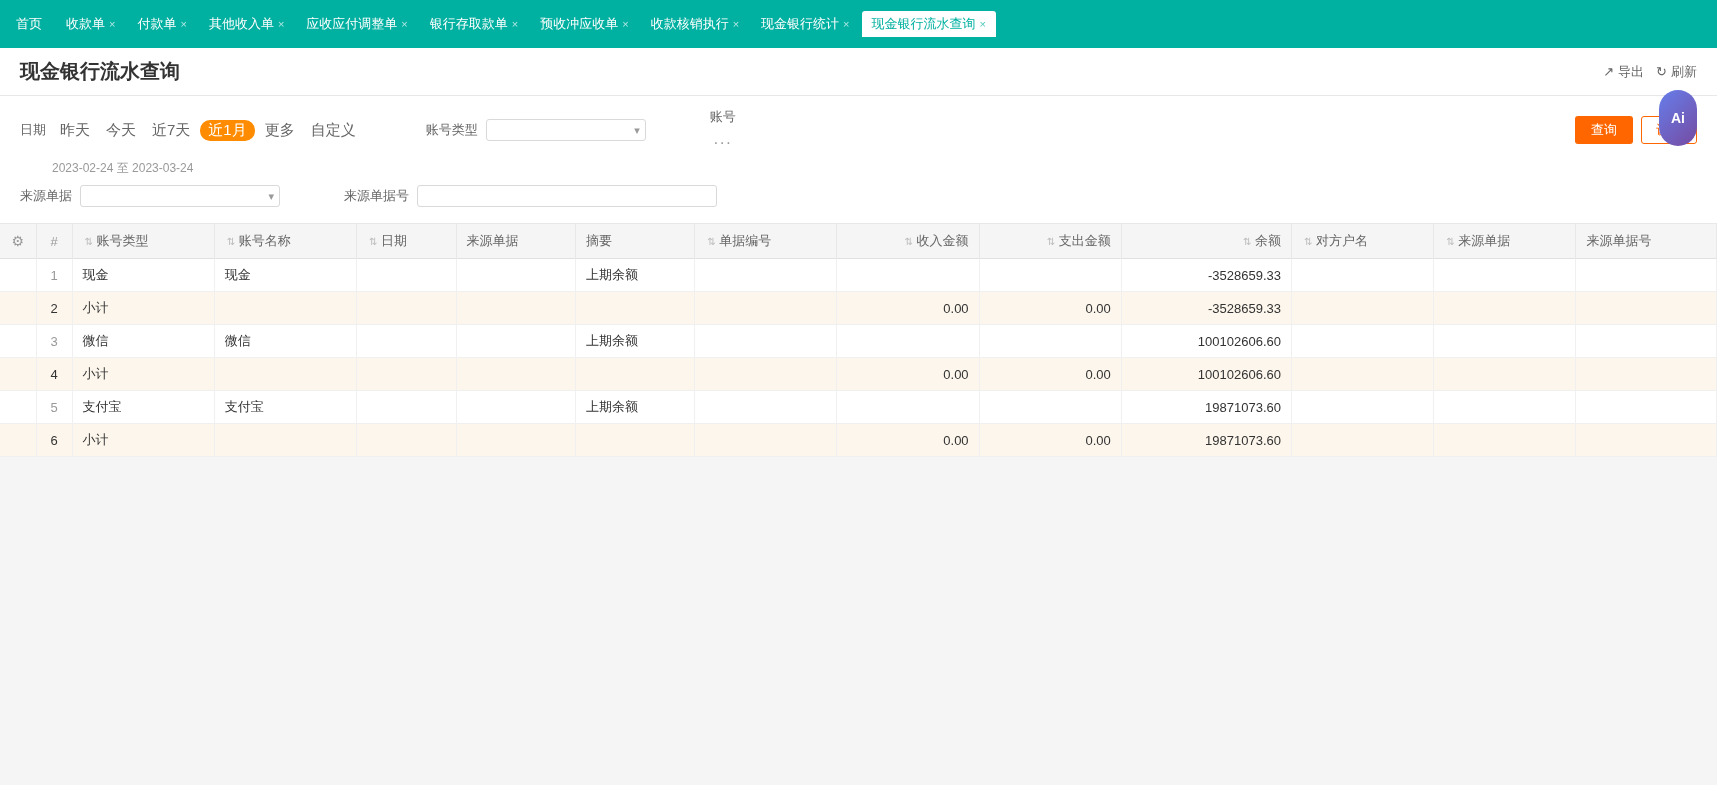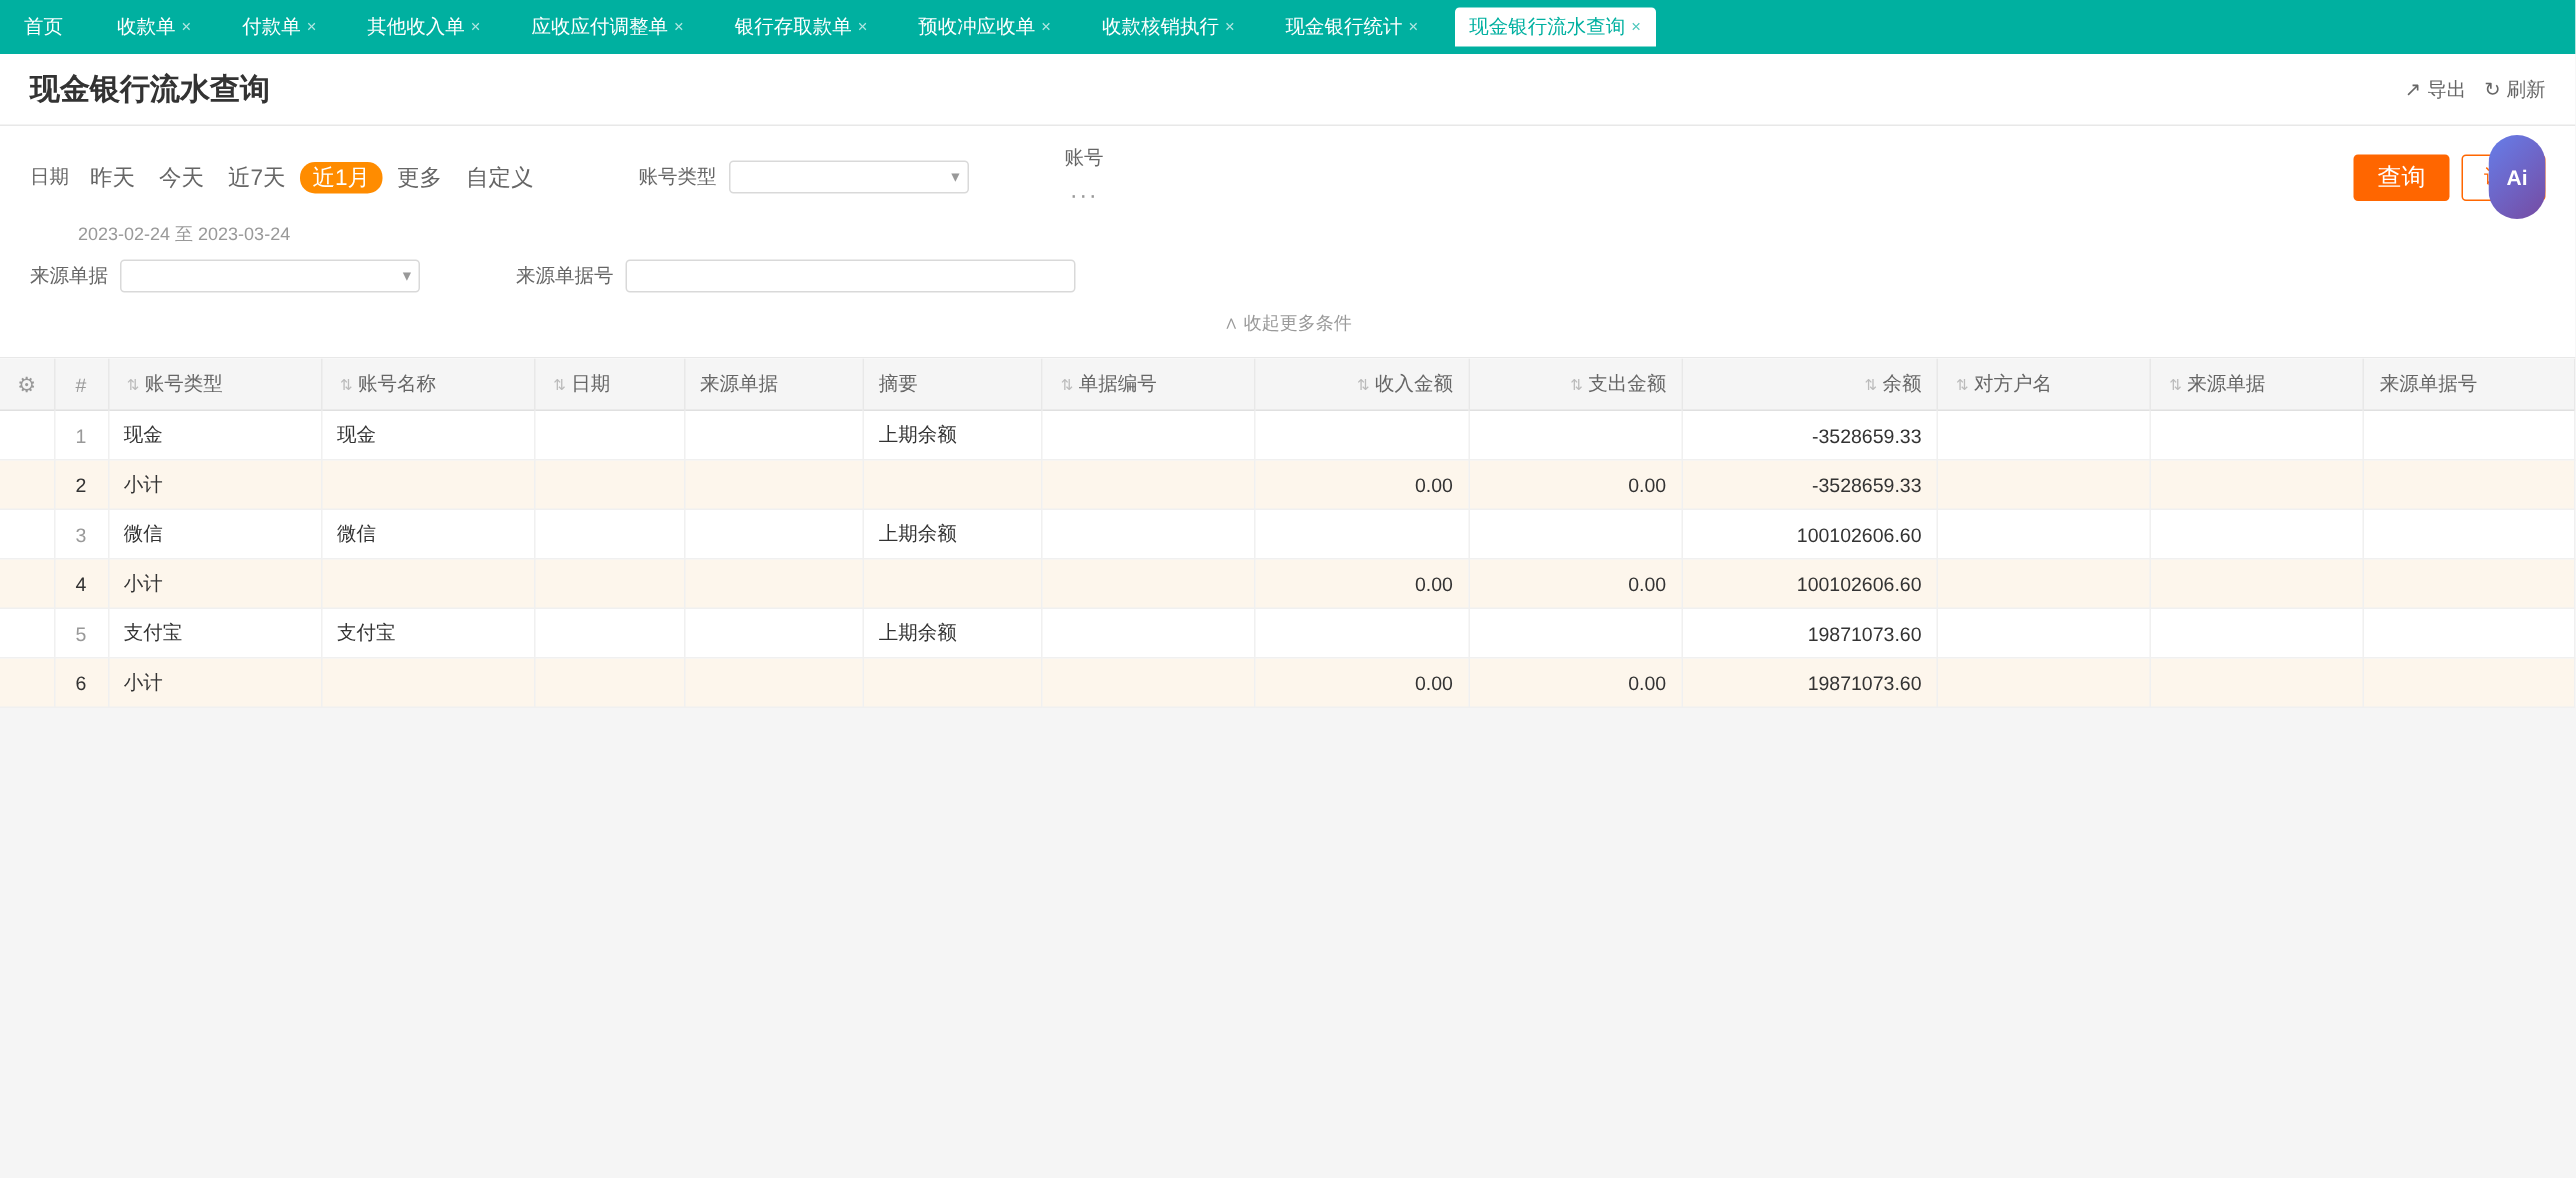--- a/index.html
+++ b/index.html
@@ -3,23 +3,23 @@
   <meta charset="utf-8">
   <style>
     * { box-sizing: border-box; margin: 0; padding: 0; }
     body { font-family: "Microsoft YaHei", Arial, sans-serif; font-size: 13px; background: #f5f5f5; color: #333; }
 
     
     .top-nav {
       background: #00b0a0;
       display: flex;
       align-items: center;
-      height: 36px;
+      height: 48px;
       padding: 0 4px;
-      gap: 14px;
+      gap: 2px;
     }
     .nav-item {
       color: #fff;
       padding: 4px 10px;
       cursor: pointer;
       font-size: 13px;
       white-space: nowrap;
       border-radius: 3px 3px 0 0;
       display: flex;
       align-items: center;
@@ -149,21 +149,21 @@
       font-size: 16px;
       letter-spacing: 1px;
     }
     .btn-search {
       background: #ff6600;
       color: #fff;
       border: none;
       border-radius: 3px;
       padding: 5px 16px;
       cursor: pointer;
-      font-size: 16px;
+      font-size: 13px;
     }
     .btn-settings {
       background: #fff;
       color: #ff6600;
       border: 1px solid #ff6600;
       border-radius: 3px;
       padding: 4px 14px;
       cursor: pointer;
       font-size: 13px;
     }
@@ -349,24 +349,20 @@
           <option value=""></option>
         </select>
       </div>
     </div>
     <div class="filter-item" style="margin-left: 40px;">
       <span class="filter-label">来源单据号</span>
       <input class="filter-input" style="min-width: 300px;" type="text">
     </div>
   </div>
 
-  <div class="collapse-bar">
-    <span>∧</span>
-    <span>收起更多条件</span>
-  </div>
 </div>
 
 <div class="table-container">
   <table>
     <thead>
       <tr>
         <th class="settings-col">
           <span class="gear-icon">⚙</span>
         </th>
         <th class="row-number">#</th>

